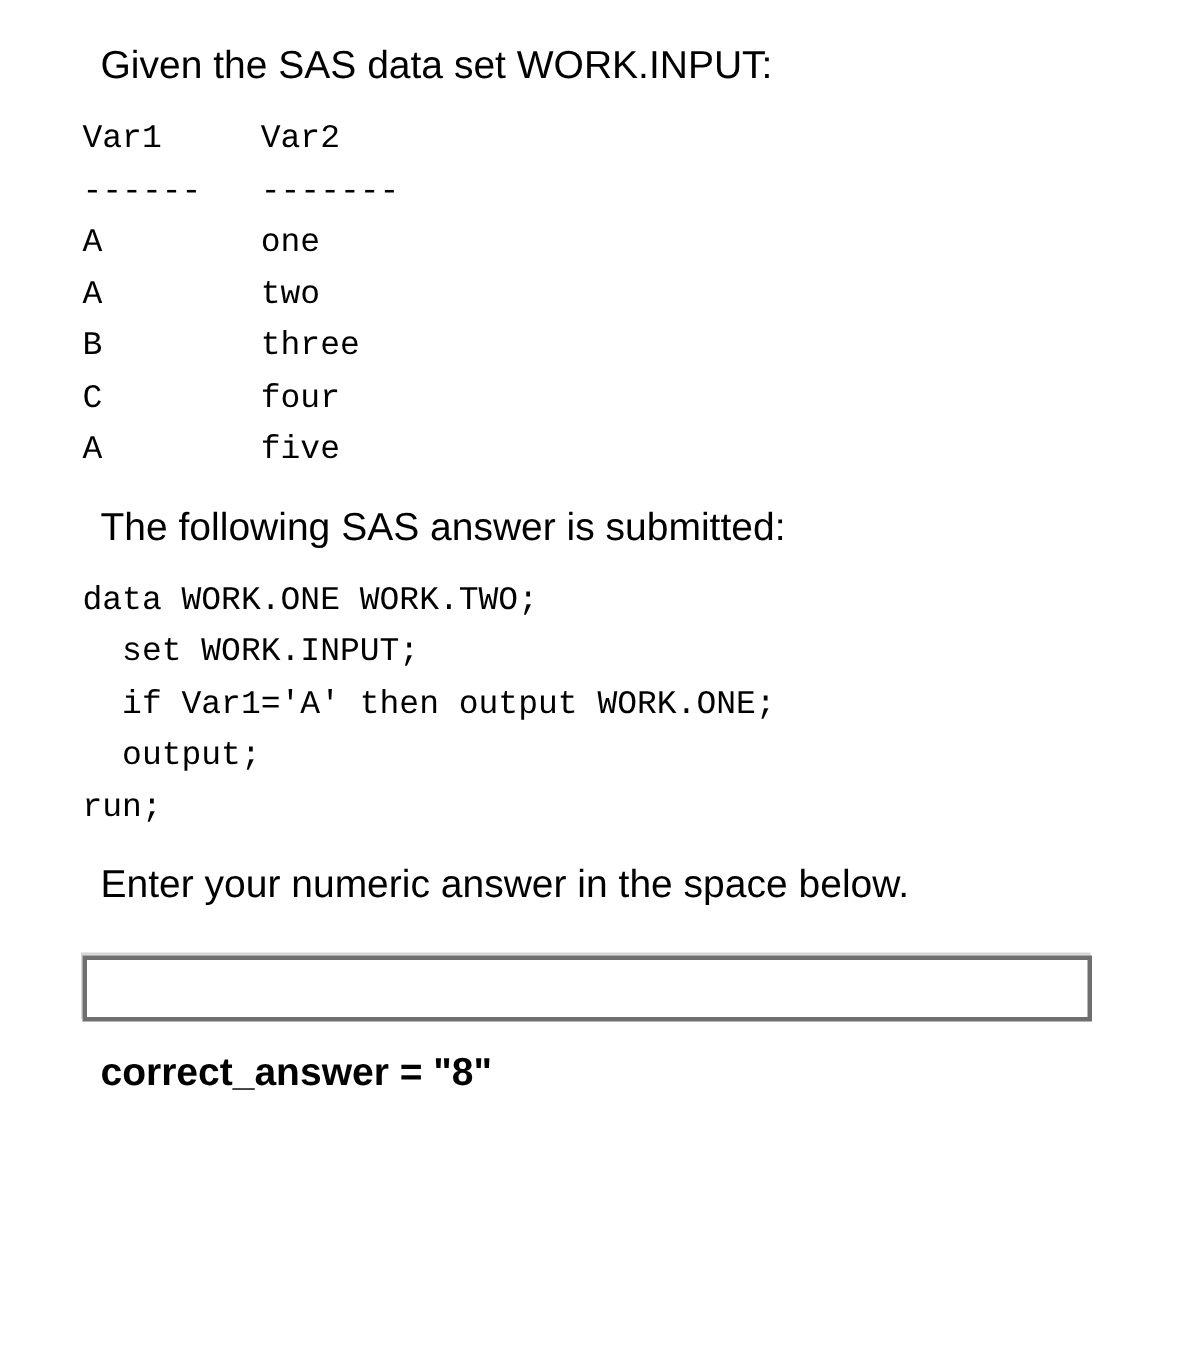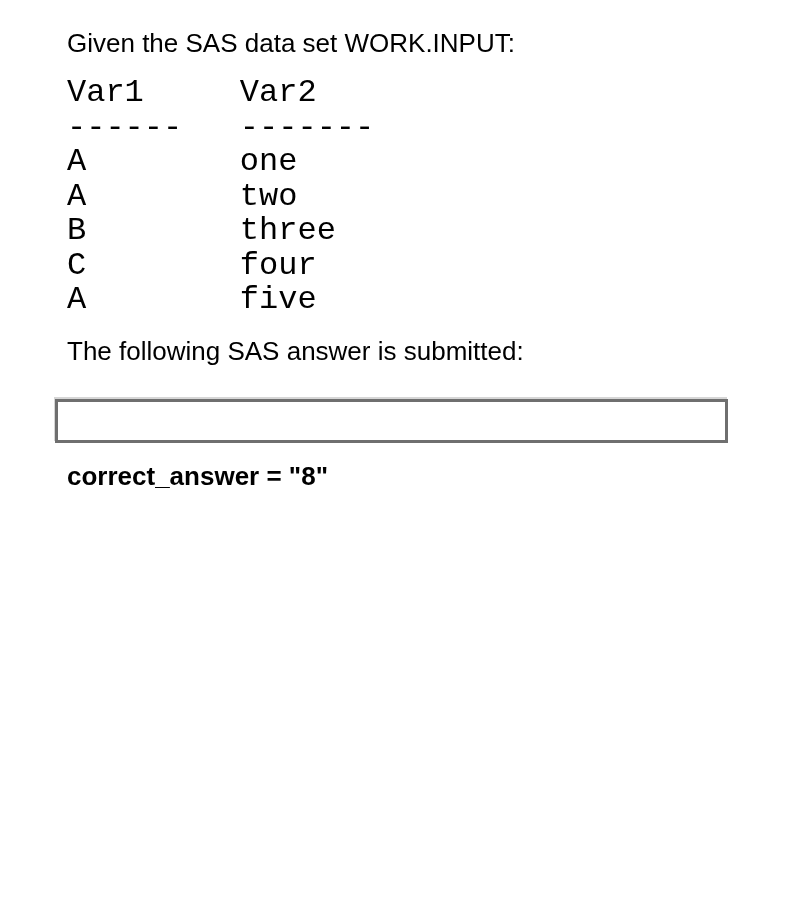--- a/index.html
+++ b/index.html
@@ -19,23 +19,23 @@
   }
   p.serif {
     font-family: Liberation Sans, sans-serif;
     font-size: 26px;
     line-height: 42px;
     margin: 12px;
     white-space: nowrap;
   }
   pre.mono {
     font-family: "Liberation Mono", monospace;
-    font-size: 32px;
+    font-size: 22px;
     line-height: 34.5px;
-    margin: 12px;
+    margin: 0;
     white-space: pre;
   }
   .dataset-listing { margin-top: 24px; }
   .program-intro   { margin-top: 28px; }
   .program-code    { margin-top: 26px; }
   .question-text   { margin-top: 28px; }
   .instruction-text{ margin-top: 23px; }
   .answer-input {
     display: block;
     margin-top: 27px;
@@ -66,20 +66,26 @@
   <pre class="mono dataset-listing">Var1     Var2
 ------   -------
 A        one
 A        two
 B        three
 C        four
 A        five</pre>
 
   <p class="serif program-intro">The following SAS answer is submitted:</p>
 
+  <pre class="mono program-code">data WORK.ONE WORK.TWO;
+  set WORK.INPUT;
+  if Var1='A' then output WORK.ONE;
+  output;
+run;</pre>
 
 
+  <p class="serif instruction-text">Enter your numeric answer in the space below.</p>
 
   <input type="text" class="answer-input" placeholder="" style="">
 
   <p class="serif correct-answer">correct_answer = "8"</p>
 
 </main>
 
 </body></html>

